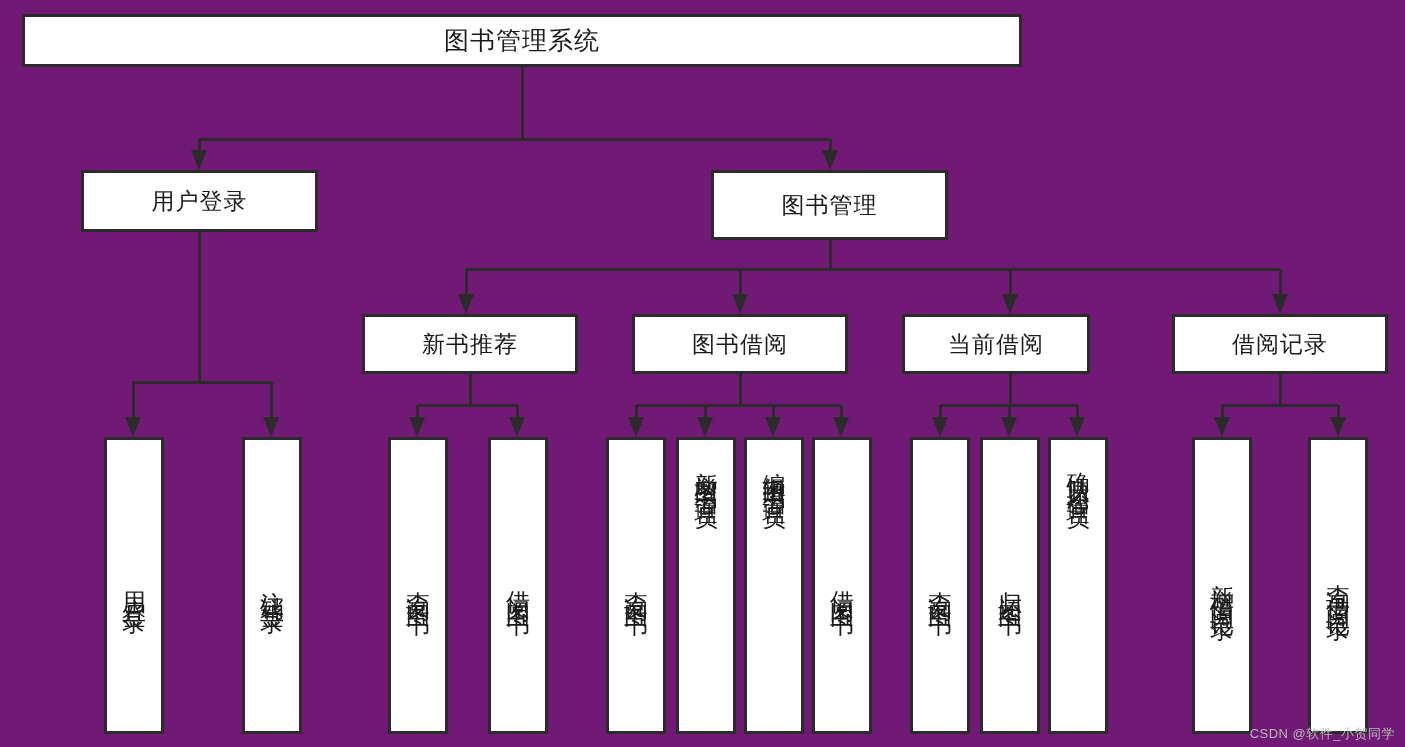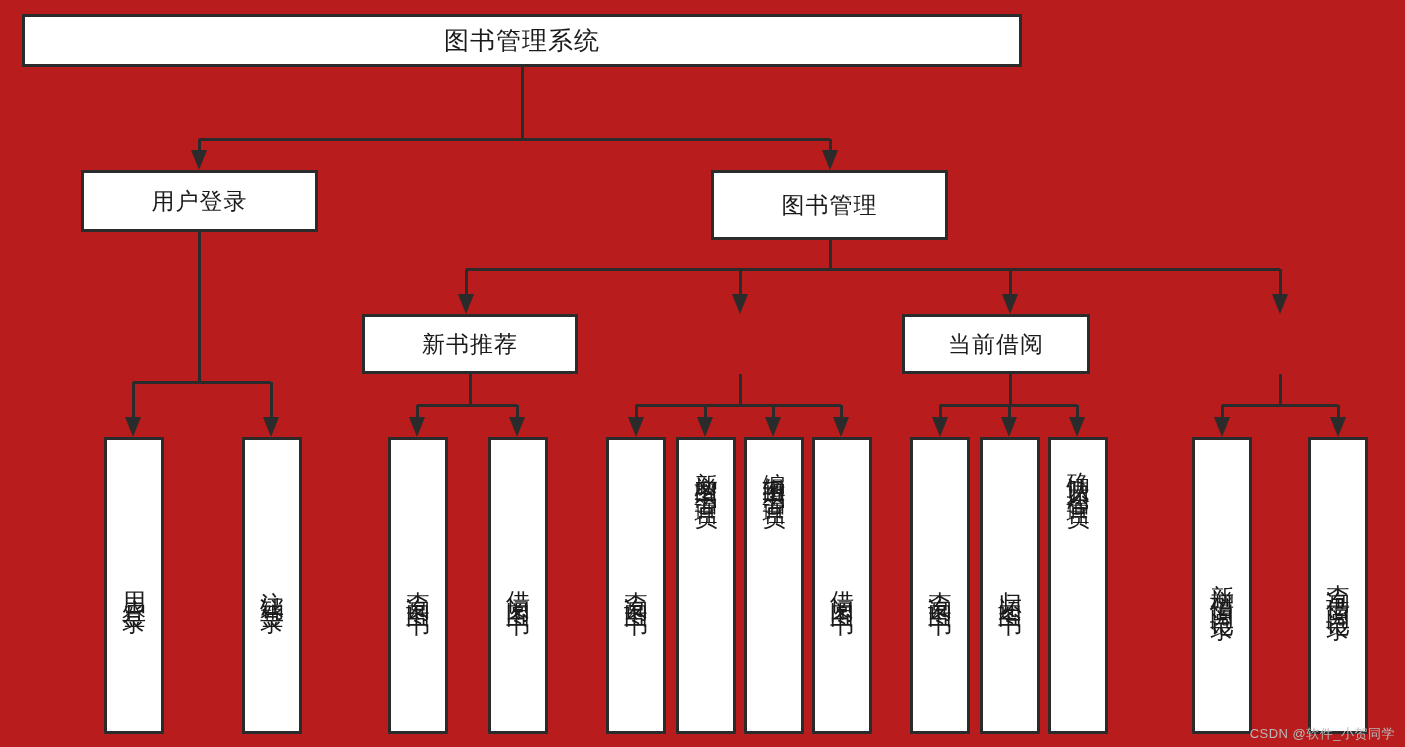--- a/index.html
+++ b/index.html
@@ -5,21 +5,21 @@
 <style>
   html,body{margin:0;padding:0;background:#ffffff;}
   body{
     font-family:"Liberation Sans","DejaVu Sans",sans-serif;
     color:#1a1a1a;
   }
   #canvas{
     position:relative;
     width:1405px;
     height:747px;
-    background:#b91c1c;
+    background:#701a75;
     overflow:hidden;
   }
   
   #wires{
     position:absolute;
     left:0; top:0;
     width:1405px; height:747px;
     pointer-events:none;
   }
   #wires line, #wires path{
@@ -167,25 +167,31 @@
   </div>
 
   <div class="node h" style="left:711px;top:170px;width:237px;height:70px;">
     <span class="lbl">图书管理</span>
   </div>
 
   <div class="node h" style="left:362px;top:314px;width:216px;height:60px;">
     <span class="lbl">新书推荐</span>
   </div>
 
+  <div class="node h" style="left:632px;top:314px;width:216px;height:60px;">
+    <span class="lbl">图书借阅</span>
+  </div>
 
   <div class="node h" style="left:902px;top:314px;width:188px;height:60px;">
     <span class="lbl">当前借阅</span>
   </div>
 
+  <div class="node h" style="left:1172px;top:314px;width:216px;height:60px;">
+    <span class="lbl">借阅记录</span>
+  </div>
 
   <div class="node leaf centered" style="left:104px;top:437px;width:60px;height:297px;">
     <span class="lbl">用户登录</span>
   </div>
   <div class="node leaf centered" style="left:242px;top:437px;width:60px;height:297px;">
     <span class="lbl">注销登录</span>
   </div>
 
   <div class="node leaf centered" style="left:388px;top:437px;width:60px;height:297px;">
     <span class="lbl">查询图书</span>

